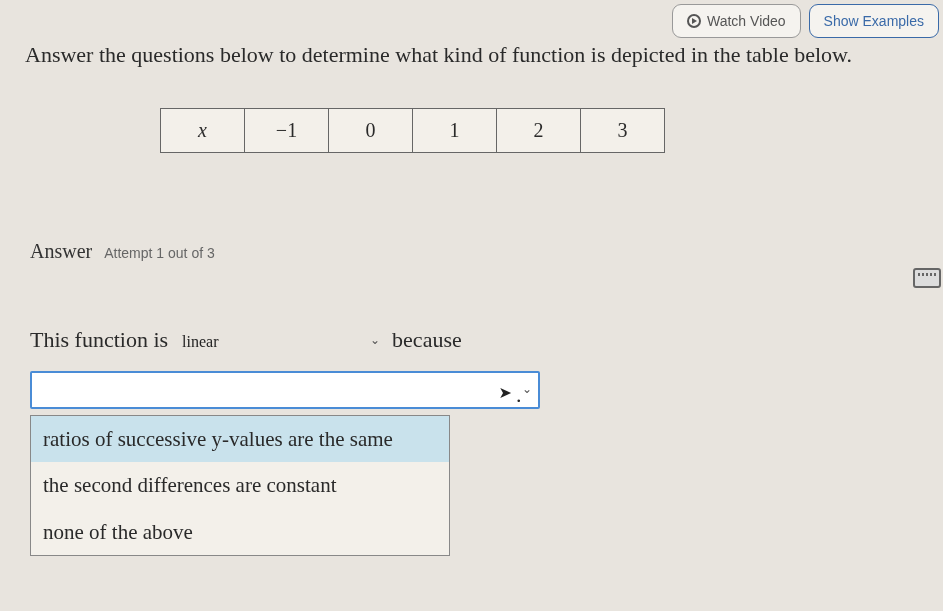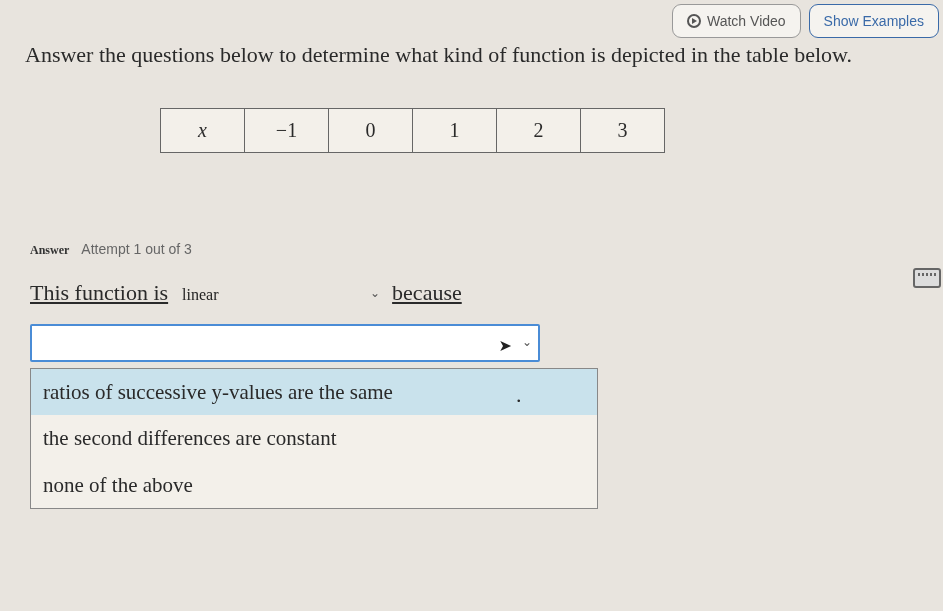--- a/index.html
+++ b/index.html
@@ -81,39 +81,38 @@
   .hdr {
     font-style: italic;
   }
   .answer-block {
     position: absolute;
     top: 240px;
     left: 30px;
     right: 10px;
   }
   .answer-label {
-    font-size: 12px;
-    font-weight: bold;
+    font-size: 20px;
+    font-weight: normal;
     color: #333;
   }
   .attempt {
     font-family: Arial, sans-serif;
     font-size: 14px;
     color: #666;
     margin-left: 8px;
     font-weight: normal;
   }
   .sentence {
-    margin-top: 22px;
+    margin-top: 64px;
     font-size: 22px;
     display: flex;
     align-items: center;
     gap: 8px;
     flex-wrap: wrap;
-    text-decoration: underline;
   }
   .select-inline {
     font-family: Georgia, serif;
     font-size: 16px;
     border: none;
     background: #e8e4de;
     padding: 2px 20px 2px 6px;
     appearance: none;
     color: #222;
     width: 208px;
@@ -153,21 +152,21 @@
   }
   .cursor-arrow {
     position: absolute;
     right: 26px;
     top: 10px;
     font-size: 16px;
     color: #222;
   }
   .options-list {
     margin-top: 6px;
-    width: 568px;
+    width: 420px;
     border: 1.5px solid #888;
     background: #f3f0ea;
   }
   .option {
     padding: 8px 12px;
     font-size: 21px;
     font-family: Georgia, serif;
     cursor: pointer;
     line-height: 1.45;
   }

